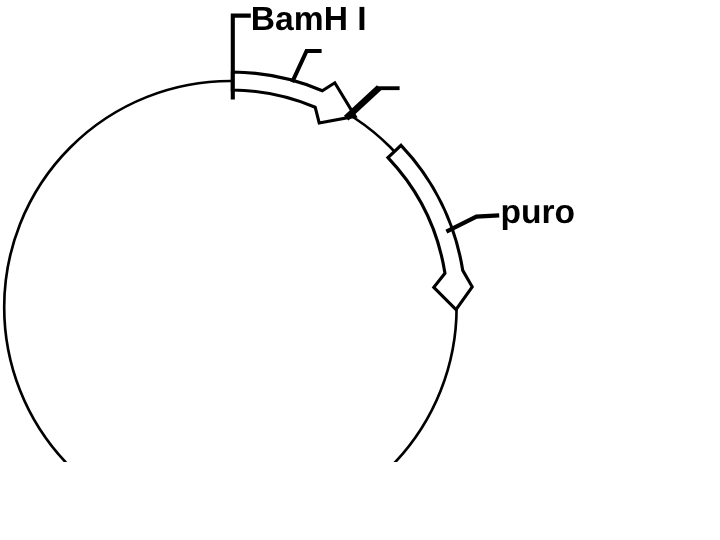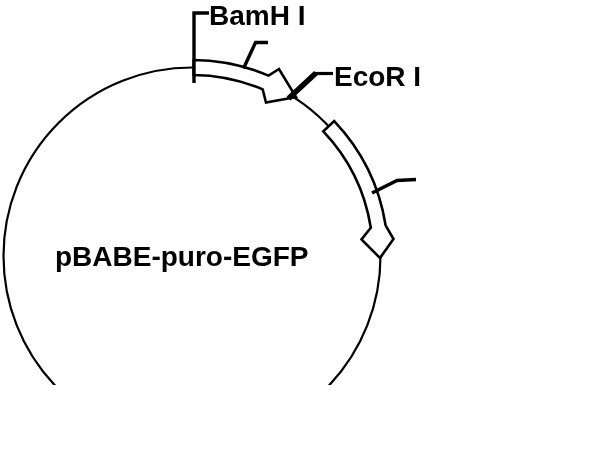--- a/index.html
+++ b/index.html
@@ -57,17 +57,16 @@
       <path d="M 333,73.5 L 314,73.5" fill="none" stroke="#000000" stroke-width="3.2"></path>
       <path d="M 316,73 L 288.5,98.5" fill="none" stroke="#000000" stroke-width="5.5"></path>
     </g>
 
     <path d="M 416,179.5 L 397,180.5 L 372,193" fill="none" stroke="#000000" stroke-width="3.6" stroke-linejoin="miter"></path>
   </svg>
 
   <div class="lbl lbl-bamhi">BamH I</div>
 
 
-  <div class="lbl lbl-ecori">EcoR I</div>
 
+  <div class="lbl lbl-puro">puro</div>
 
-  <div class="lbl lbl-name">pBABE-puro-EGFP</div>
 </div>
 
 </body></html>

